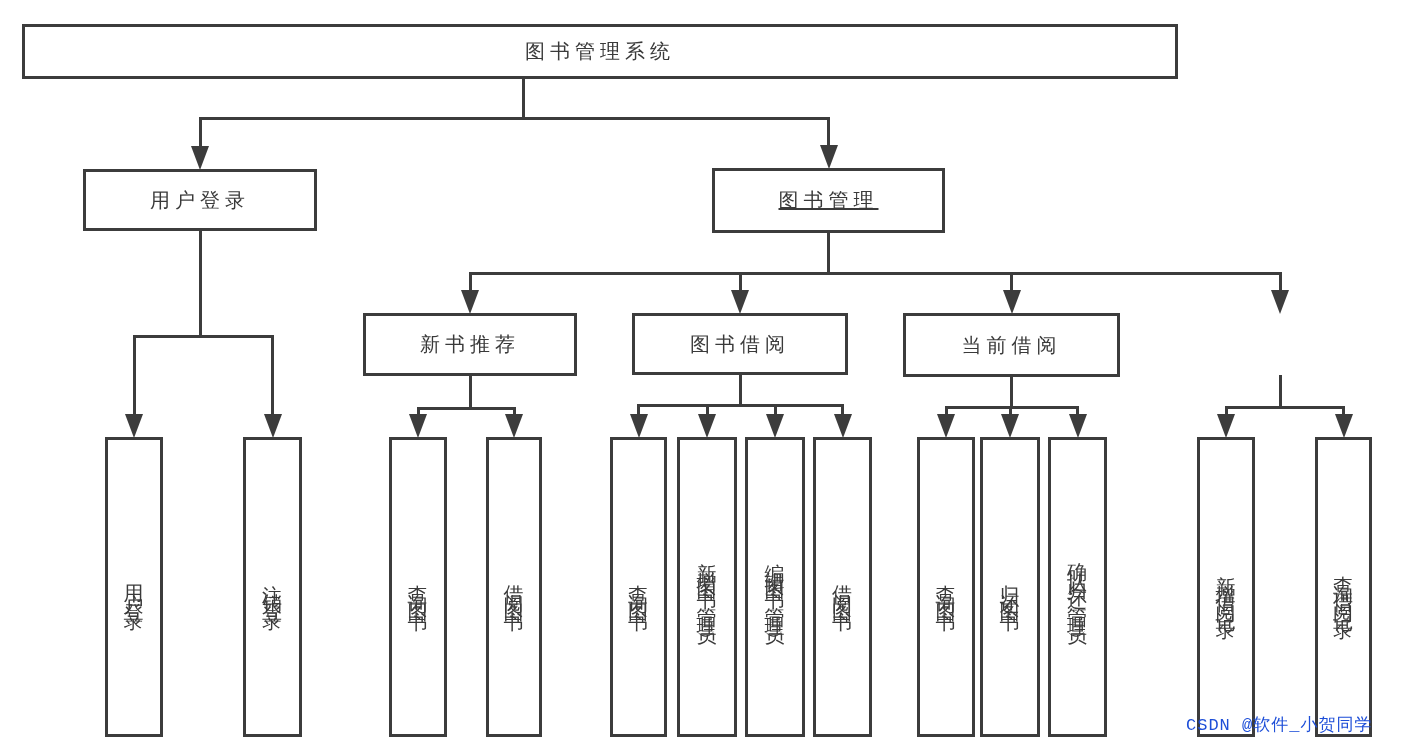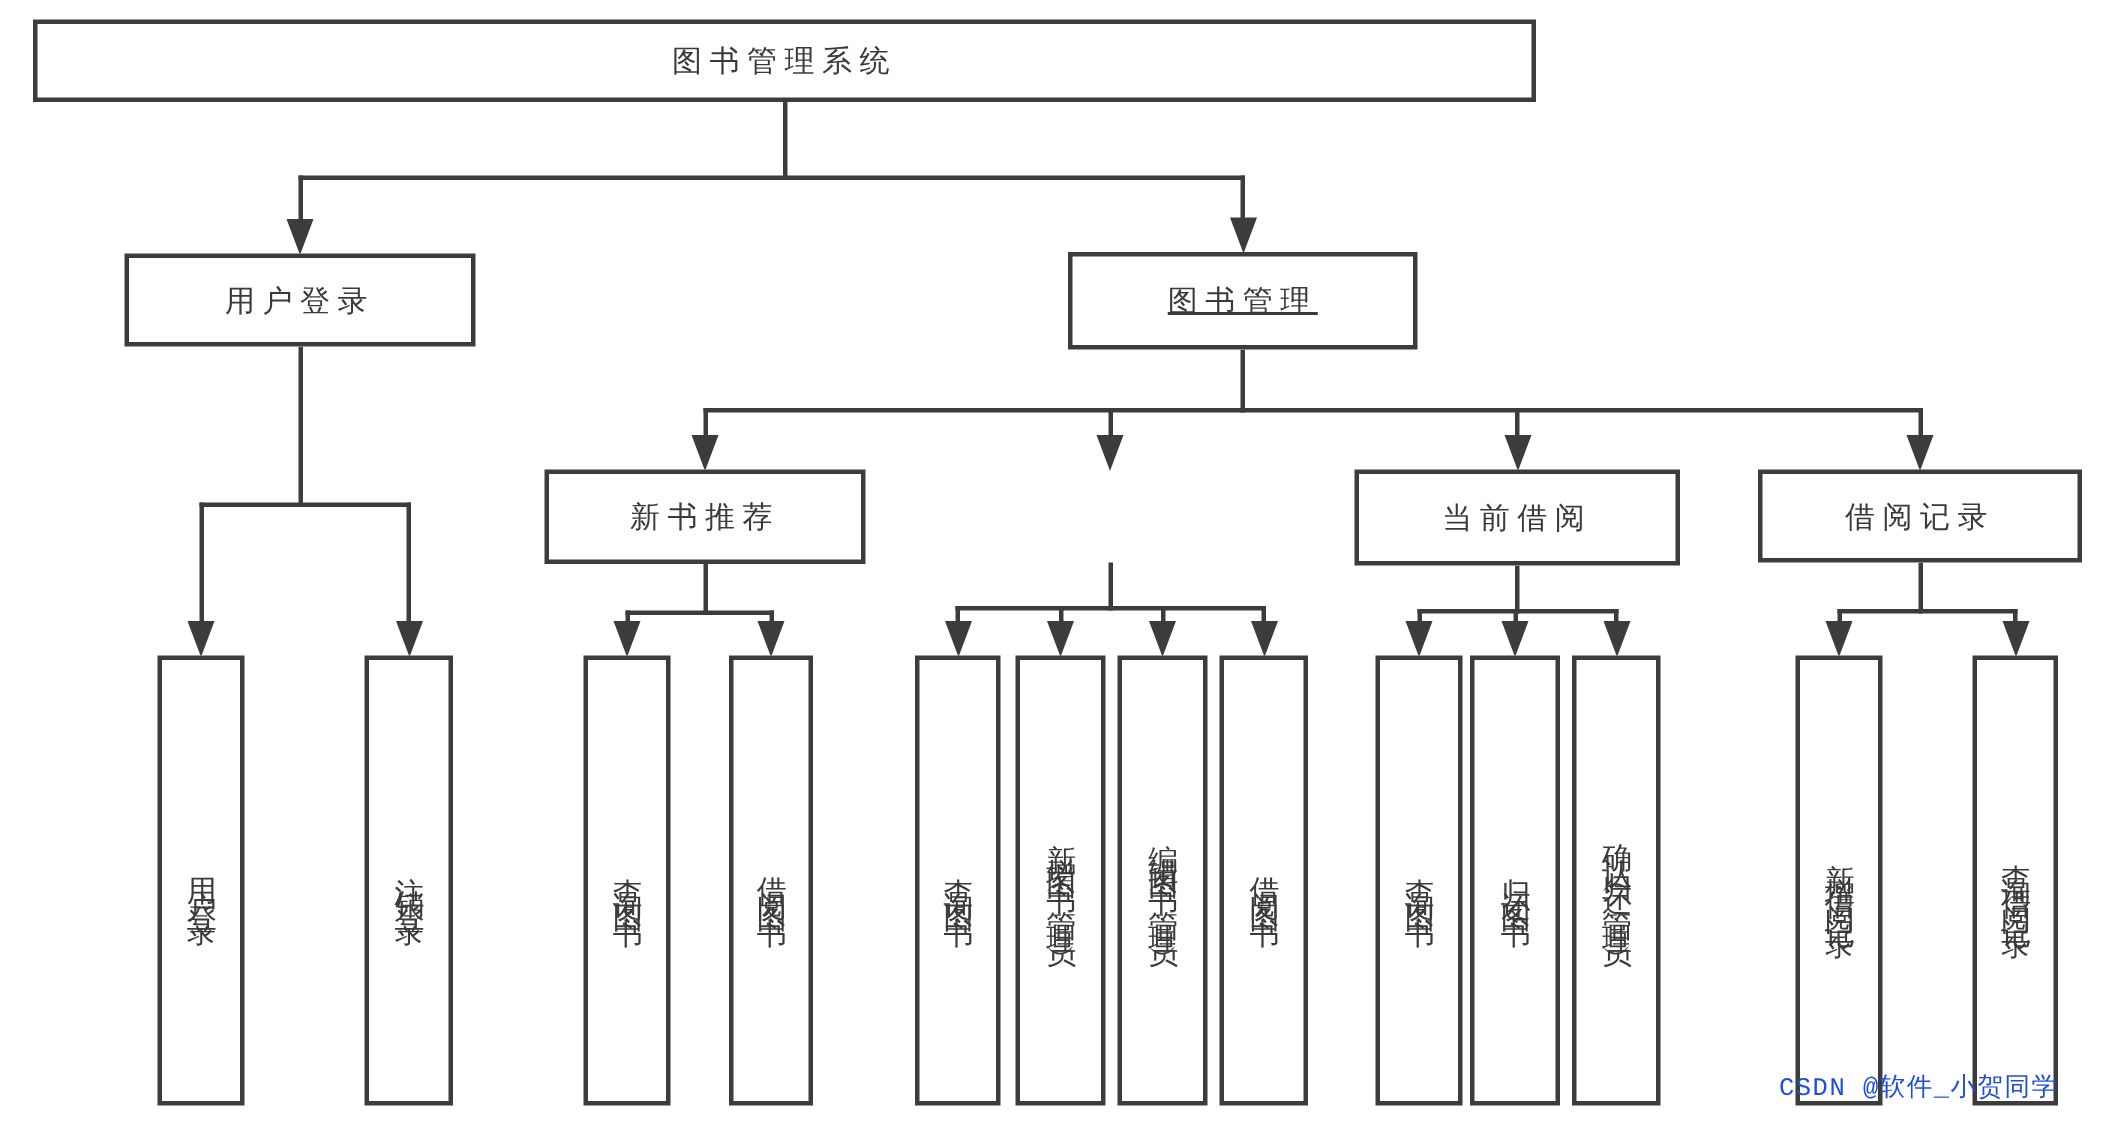--- a/index.html
+++ b/index.html
@@ -65,37 +65,37 @@
     white-space: nowrap;
     z-index: 5;
     color: #9c9c9c;
   }
 </style>
 </head>
 <body>
 
 <div class="canvas" style="--stroke: #3c3c3c; --text: #3a3a3a; background: rgb(255, 255, 255);">
   <div class="watermark" style="color: #1d4ed8; font-family: Liberation Mono, monospace;">CSDN @软件_小贺同学</div>
-<div class="node" style="left: 22px; top: 13px; width: 1002px; height: 55px;">
+<div class="node" style="left: 22px; top: 24px; width: 1156px; height: 55px;">
       <span class="h-label">图书管理系统</span>
     </div>
     <div class="node" style="left: 83px; top: 169px; width: 234px; height: 62px;">
       <span class="h-label">用户登录</span>
     </div>
     <div class="node" style="left: 712px; top: 168px; width: 233px; height: 65px; text-decoration: underline;">
       <span class="h-label">图书管理</span>
     </div>
     <div class="node" style="left: 363px; top: 313px; width: 214px; height: 63px;">
       <span class="h-label">新书推荐</span>
     </div>
+    <div class="node" style="left: 632px; top: 313px; width: 216px; height: 62px;">
+      <span class="h-label">图书借阅</span>
+    </div>
     <div class="node" style="left: 903px; top: 313px; width: 217px; height: 64px; justify-content: center;">
       <span class="h-label">当前借阅</span>
-    </div>
-    <div class="node" style="left: 1172px; top: 313px; width: 216px; height: 62px;">
-      <span class="h-label">借阅记录</span>
     </div>
     <div class="node" style="left: 105px; top: 437px; width: 58px; height: 300px;">
       <span class="v-label">用户登录</span>
     </div>
     <div class="node" style="left: 243px; top: 437px; width: 59px; height: 300px;">
       <span class="v-label">注销登录</span>
     </div>
     <div class="node" style="left: 389px; top: 437px; width: 58px; height: 300px;">
       <span class="v-label">查询图书</span>
     </div>

